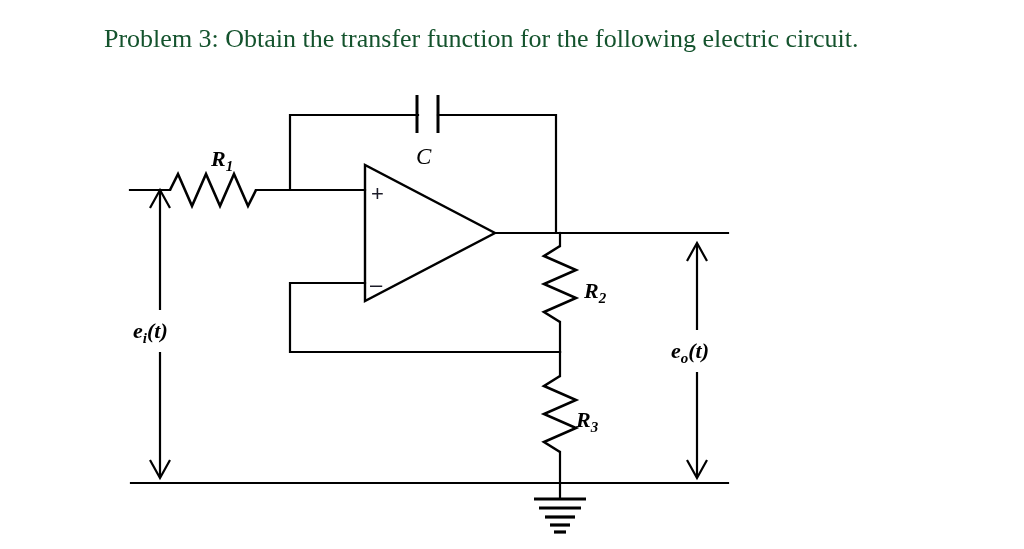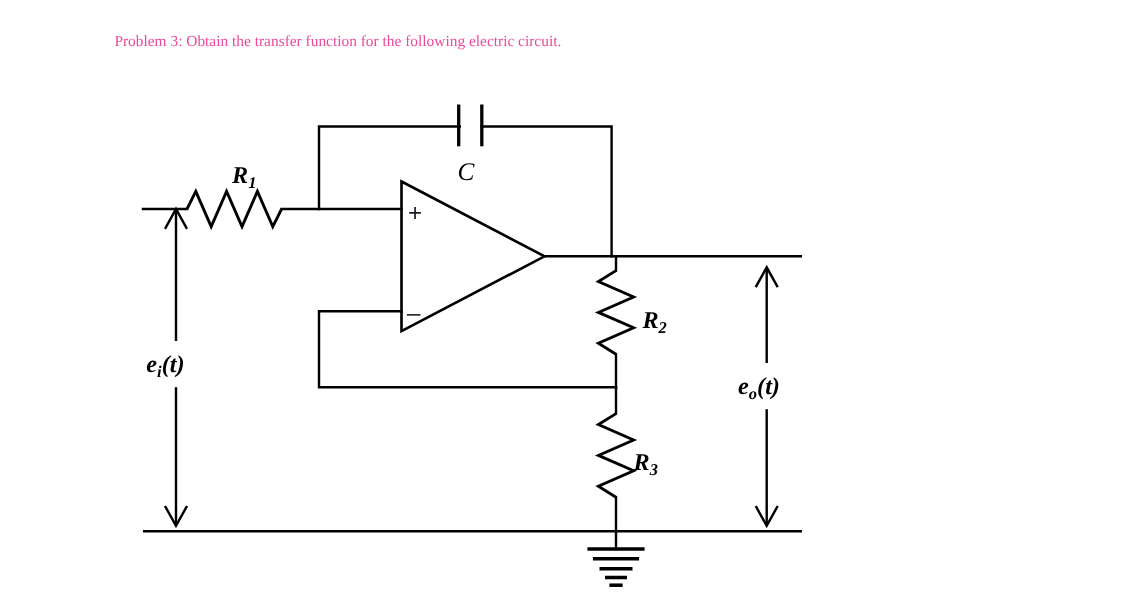--- a/index.html
+++ b/index.html
@@ -18,23 +18,23 @@
     position: relative;
     width: 1024px;
     height: 549px;
     background: #ffffff;
   }
   #problem-title {
     position: absolute;
     left: 104px;
     top: 26px;
     font-family: "Liberation Serif", serif;
-    font-size: 14px;
+    font-size: 26px;
     line-height: 26px;
-    color: #ec4899;
+    color: #14532d;
     white-space: nowrap;
   }
   #circuit-svg {
     position: absolute;
     left: 0;
     top: 0;
   }
   .lbl {
     font-family: "Liberation Serif", serif;
     font-style: italic;

